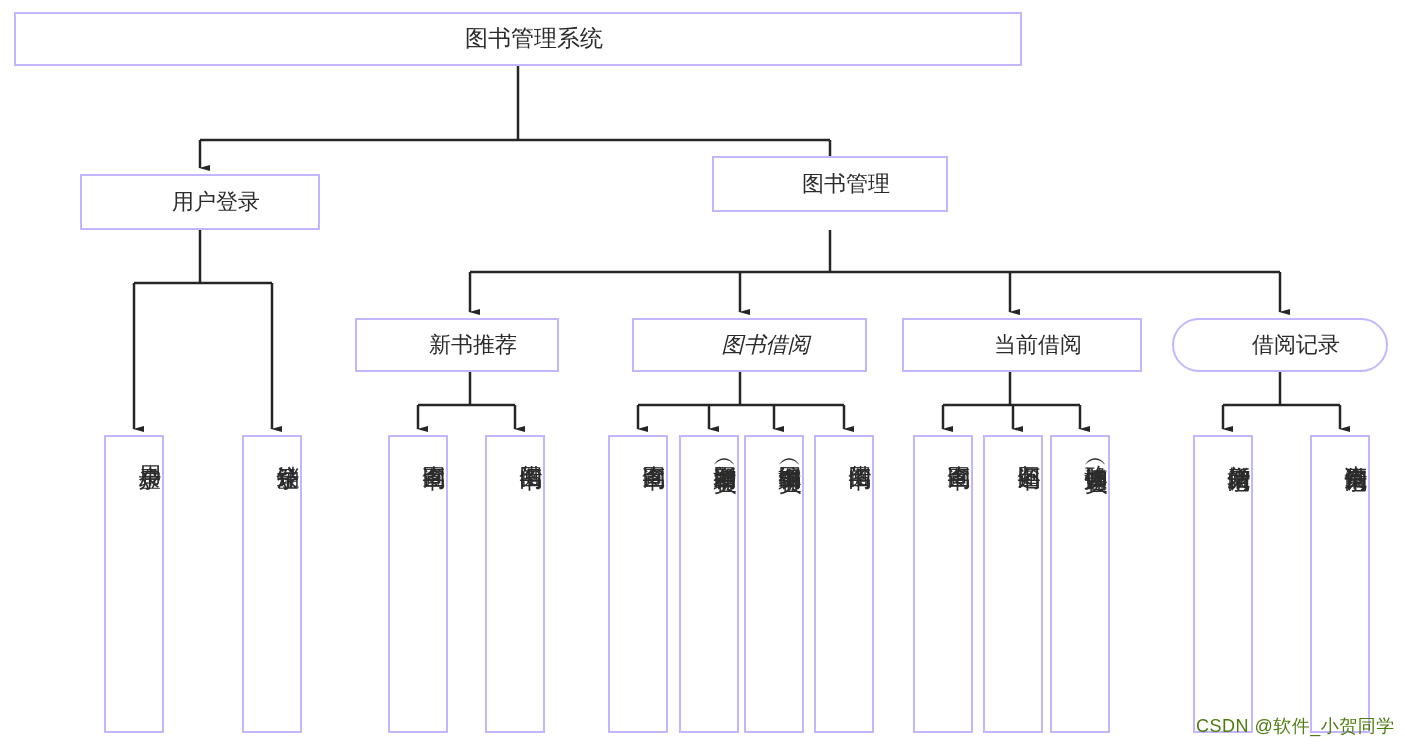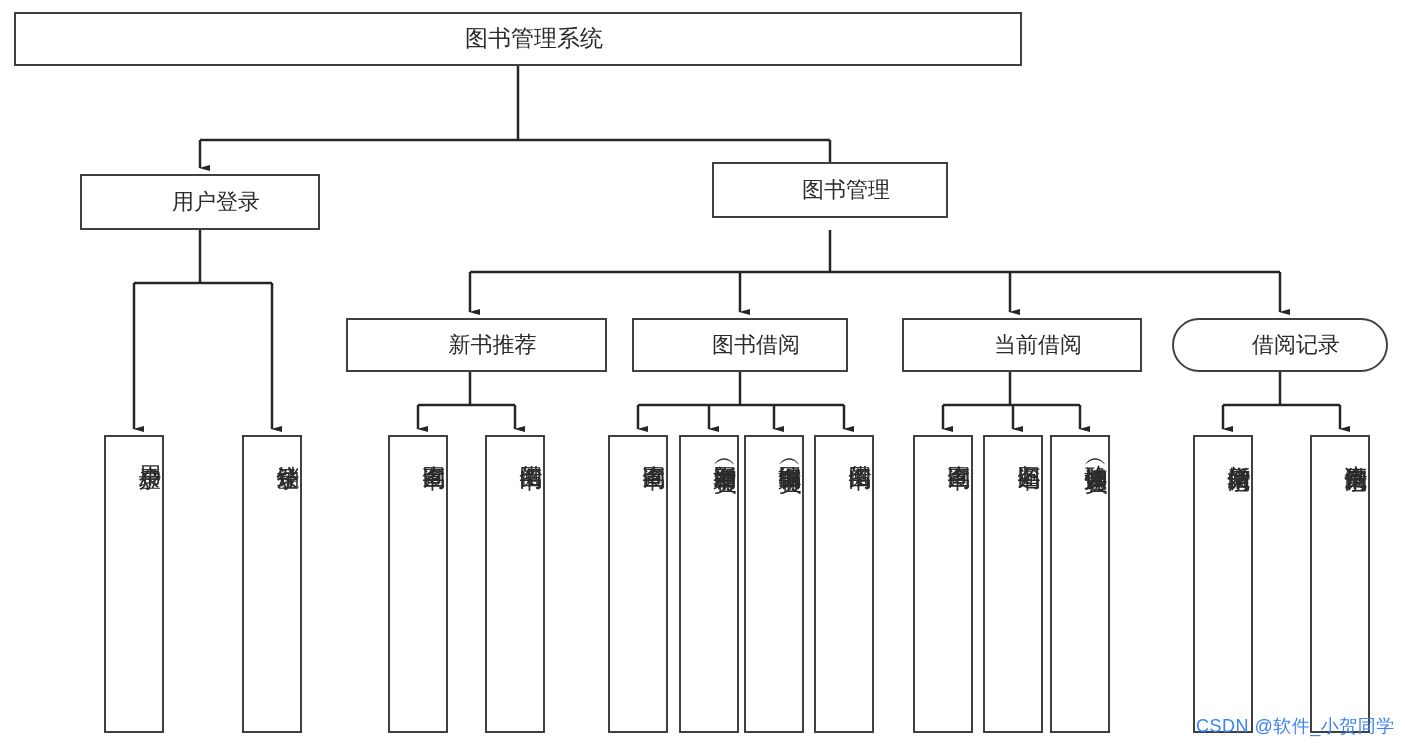--- a/index.html
+++ b/index.html
@@ -24,21 +24,21 @@
     left: 0;
     top: 0;
     width: 1405px;
     height: 747px;
     pointer-events: none;
   }
   .node-box {
     position: absolute;
     box-sizing: border-box;
     background: #ffffff;
-    border: 2px solid #404040;
+    border: 2px solid #c4b5fd;
     display: flex;
     align-items: center;
     justify-content: center;
     overflow: hidden;
     padding-left: 32px;
   }
   .node-box.root-node {
     border-width: 2px;
   }
   .node-label {
@@ -123,27 +123,27 @@
       </g>
   </svg>
 
   <div id="node-layer">
       <div class="node-box horizontal root-node" style="left: 14px; top: 12px; width: 1008px; height: 54px;">
         <span class="node-label">图书管理系统</span>
       </div>
       <div class="node-box horizontal" style="left: 80px; top: 174px; width: 240px; height: 56px;">
         <span class="node-label">用户登录</span>
       </div>
-      <div class="node-box horizontal" style="left: 712px; top: 162px; width: 236px; height: 56px;">
+      <div class="node-box horizontal" style="left: 712px; top: 156px; width: 236px; height: 56px;">
         <span class="node-label">图书管理</span>
       </div>
-      <div class="node-box horizontal" style="left: 346px; top: 318px; width: 261px; height: 54px;">
+      <div class="node-box horizontal" style="left: 355px; top: 318px; width: 204px; height: 54px;">
         <span class="node-label">新书推荐</span>
       </div>
-      <div class="node-box horizontal" style="left: 632px; top: 318px; width: 216px; height: 54px;">
+      <div class="node-box horizontal" style="left: 632px; top: 318px; width: 235px; height: 54px; font-style: italic;">
         <span class="node-label">图书借阅</span>
       </div>
       <div class="node-box horizontal" style="left: 902px; top: 318px; width: 240px; height: 54px;">
         <span class="node-label">当前借阅</span>
       </div>
       <div class="node-box horizontal" style="left: 1172px; top: 318px; width: 216px; height: 54px; border-radius: 27px;">
         <span class="node-label">借阅记录</span>
       </div>
       <div class="node-box vertical" style="left: 104px; top: 435px; width: 60px; height: 298px;">
         <span class="node-label">用户登录</span>
@@ -179,15 +179,15 @@
         <span class="node-label">确认归还（管理员）</span>
       </div>
       <div class="node-box vertical" style="left: 1193px; top: 435px; width: 60px; height: 298px;">
         <span class="node-label">新增借阅记录</span>
       </div>
       <div class="node-box vertical" style="left: 1310px; top: 435px; width: 60px; height: 298px;">
         <span class="node-label">查询借阅记录</span>
       </div>
     </div>
 
-  <div id="watermark" style="left: 1196px; top: 714px; color: #3b82f6;">CSDN @软件_小贺同学</div>
+  <div id="watermark" style="left: 1196px; top: 714px; color: #4d7c0f;">CSDN @软件_小贺同学</div>
 
 </div>
 
 </body></html>

